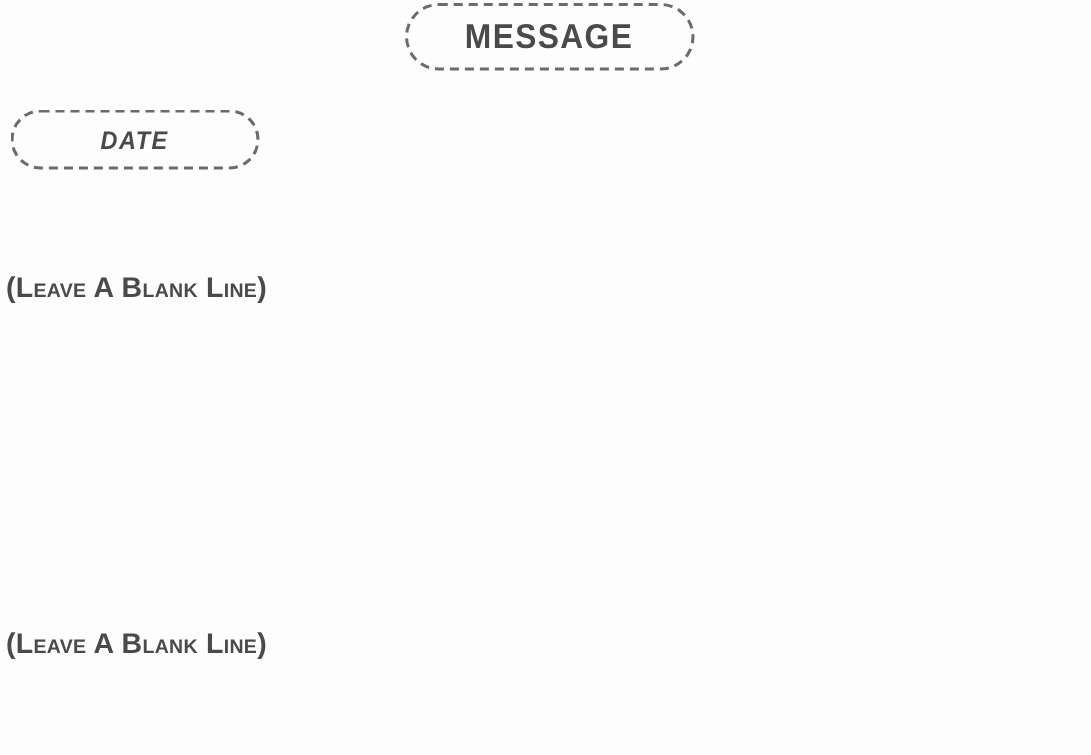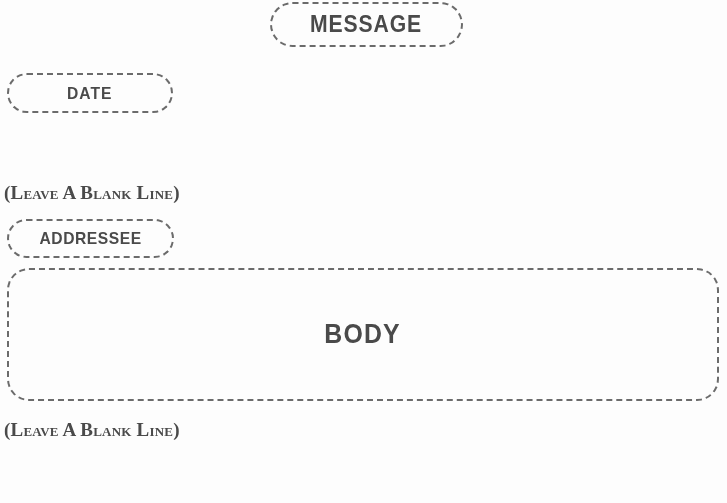--- a/index.html
+++ b/index.html
@@ -55,20 +55,21 @@
     border-radius: 24px;
   }
   #box-message .pill-label { font-size: 23px; letter-spacing: 1px; }
 
   #box-date {
     left: 7px;
     top: 73px;
     width: 166px;
     height: 40px;
     border-radius: 21px;
+    font-style: italic;
   }
   #box-date .pill-label { font-size: 17px; letter-spacing: 1.1px; }
 
   #box-time {
     left: 7px;
     top: 130px;
     width: 166px;
     height: 40px;
     border-radius: 21px;
   }
@@ -98,21 +99,21 @@
     width: 166px;
     height: 40px;
     border-radius: 21px;
   }
   #box-addresser .pill-label { font-size: 17px; letter-spacing: 0.6px; }
 
   
   .note {
     position: absolute;
     left: 4px;
-    font-family: Liberation Serif, serif;
+    font-family: Liberation Sans, sans-serif;
     font-weight: bold;
     font-variant: small-caps;
     font-size: 19px;
     color: #4a4a4a;
     white-space: nowrap;
     line-height: 1;
     letter-spacing: 0.2px;
     text-align: right;
   }
   #note-1 { top: 183px; }
@@ -127,24 +128,18 @@
     <span class="pill-label">MESSAGE</span>
   </div>
 
   <div class="pill" id="box-date">
     <span class="pill-label">DATE</span>
   </div>
 
 
   <div class="note" id="note-1">(Leave A Blank Line)</div>
 
-  <div class="pill" id="box-addressee">
-    <span class="pill-label">ADDRESSEE</span>
-  </div>
 
-  <div class="pill" id="box-body">
-    <span class="pill-label">BODY</span>
-  </div>
 
   <div class="note" id="note-2">(Leave A Blank Line)</div>
 
 
 </div>
 
 </body></html>

